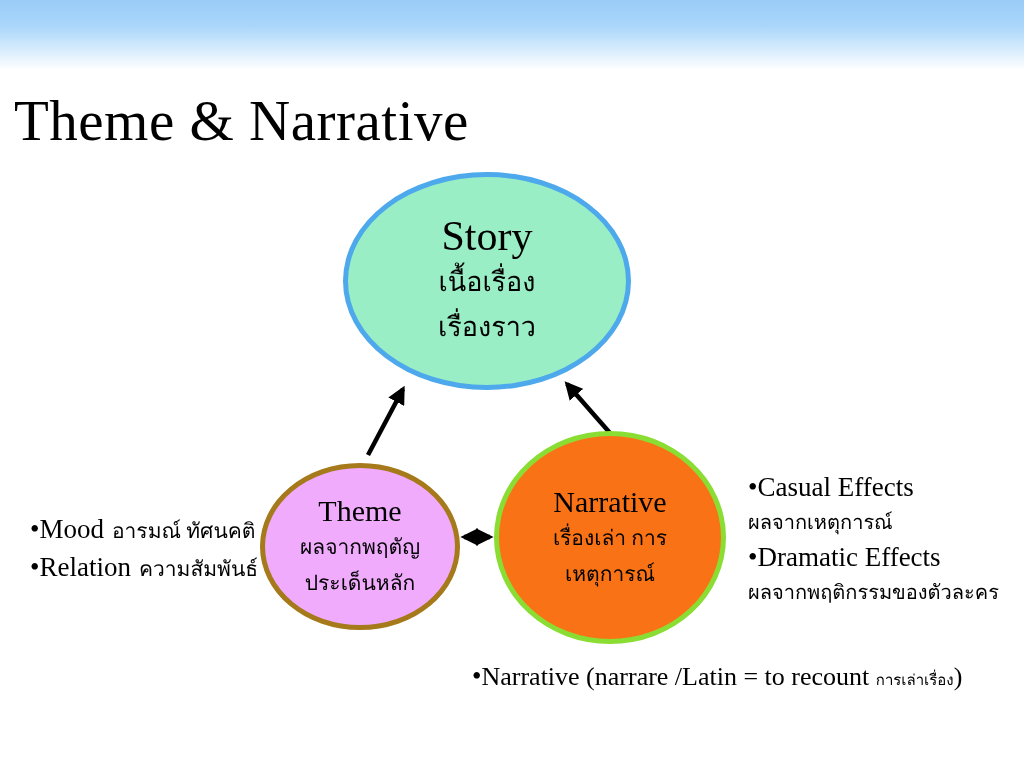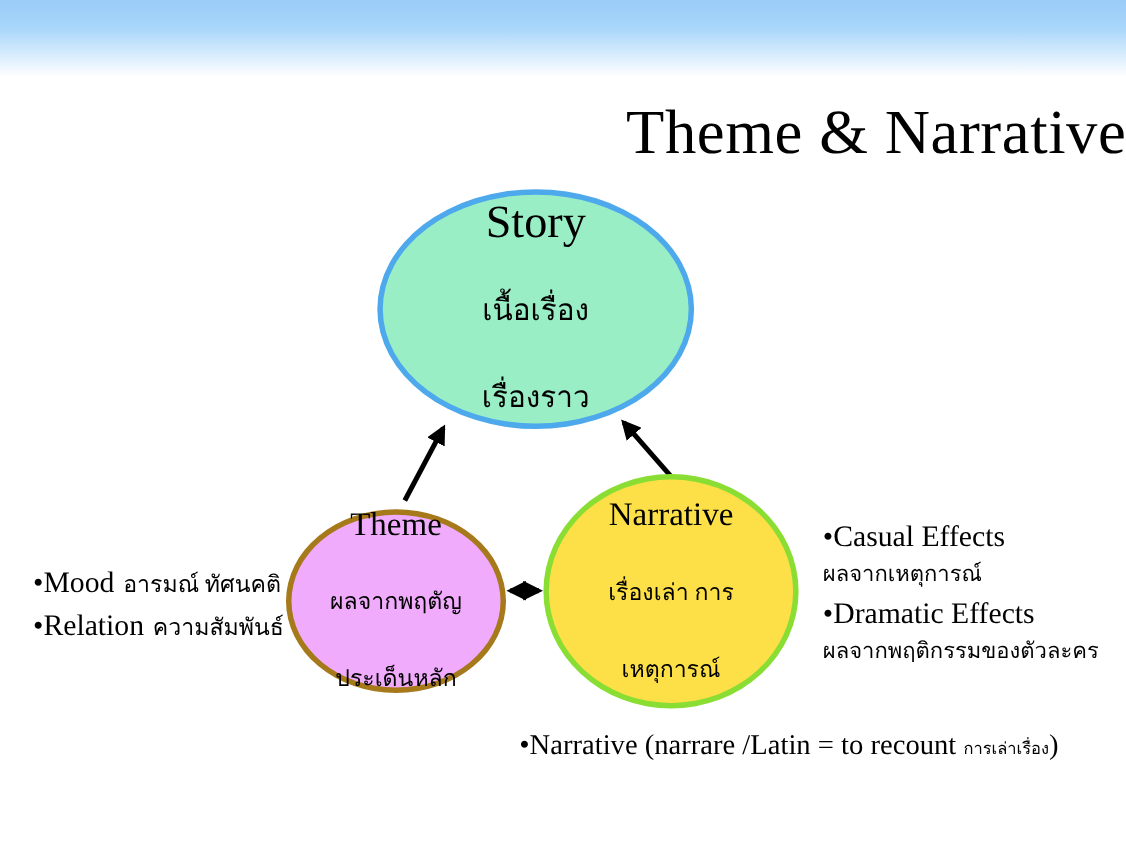--- a/index.html
+++ b/index.html
@@ -6,30 +6,29 @@
   body{
     width:1024px;height:768px;overflow:hidden;background:#ffffff;
     font-family:"Liberation Serif","DejaVu Serif",serif;color:#000;
   }
   .slide{position:relative;width:1024px;height:768px;background:#ffffff;}
   .top-gradient{
     position:absolute;left:0;top:0;width:1024px;height:75px;
     background:linear-gradient(to bottom,#9accf8 0px,#a9d6fa 26px,#ffffff 70px);
   }
   .slide-title{
-    position:absolute;left:0;right:0;top:90px;text-align:right;
-    font-size:57px;line-height:62px;letter-spacing:0.5px;
+    position:absolute;left:0;right:0;top:90px;text-align:left;
+    font-size:57px;line-height:62px;letter-spacing:0.5px;padding-left:14px;
   }
   .arrows{position:absolute;left:0;top:0;width:1024px;height:768px;pointer-events:none;}
   .arrow-line{stroke:#000000;stroke-width:4.5;fill:none;}
   .ellipse{
     position:absolute;border-radius:50%;border:5px solid;box-sizing:border-box;
     display:flex;flex-direction:column;align-items:center;justify-content:center;
     text-align:center;
-    gap:34px;
   }
   .ellipse-story{left:343px;top:172px;width:288px;height:218px;}
   .ellipse-theme{left:260px;top:463px;width:200px;height:167px;}
   .ellipse-narrative{left:494px;top:431px;width:232px;height:213px;}
   .node-en{font-size:42px;line-height:48px;}
   .node-en-sm{font-size:30px;line-height:36px;}
   .node-th{font-size:27px;line-height:45px;}
   .node-th-sm{font-size:21px;line-height:36px;}
   .bullets-left{position:absolute;left:30px;top:496px;margin-top:16px;}
   .bullets-left .l-item{line-height:35px;white-space:nowrap;}
@@ -67,21 +66,21 @@
     <div class="node-th">เนื้อเรื่อง</div>
     <div class="node-th">เรื่องราว</div>
   </div>
 
   <div class="ellipse ellipse-theme" style="background-color: #f0abfc; border-color: rgb(166, 121, 27);">
     <div class="node-en-sm">Theme</div>
     <div class="node-th-sm">ผลจากพฤตัญ</div>
     <div class="node-th-sm">ประเด็นหลัก</div>
   </div>
 
-  <div class="ellipse ellipse-narrative" style="background-color: #fde047; border-color: rgb(138, 222, 51);">
+  <div class="ellipse ellipse-narrative" style="background-color: #f97316; border-color: rgb(138, 222, 51);">
     <div class="node-en-sm">Narrative</div>
     <div class="node-th-sm">เรื่องเล่า การ</div>
     <div class="node-th-sm">เหตุการณ์</div>
   </div>
 
   <div class="bullets-left">
     <div class="l-item">
       <span class="bullet">•</span><span class="en">Mood</span><span class="th">อารมณ์ ทัศนคติ</span>
     </div>
     <div class="l-item">

